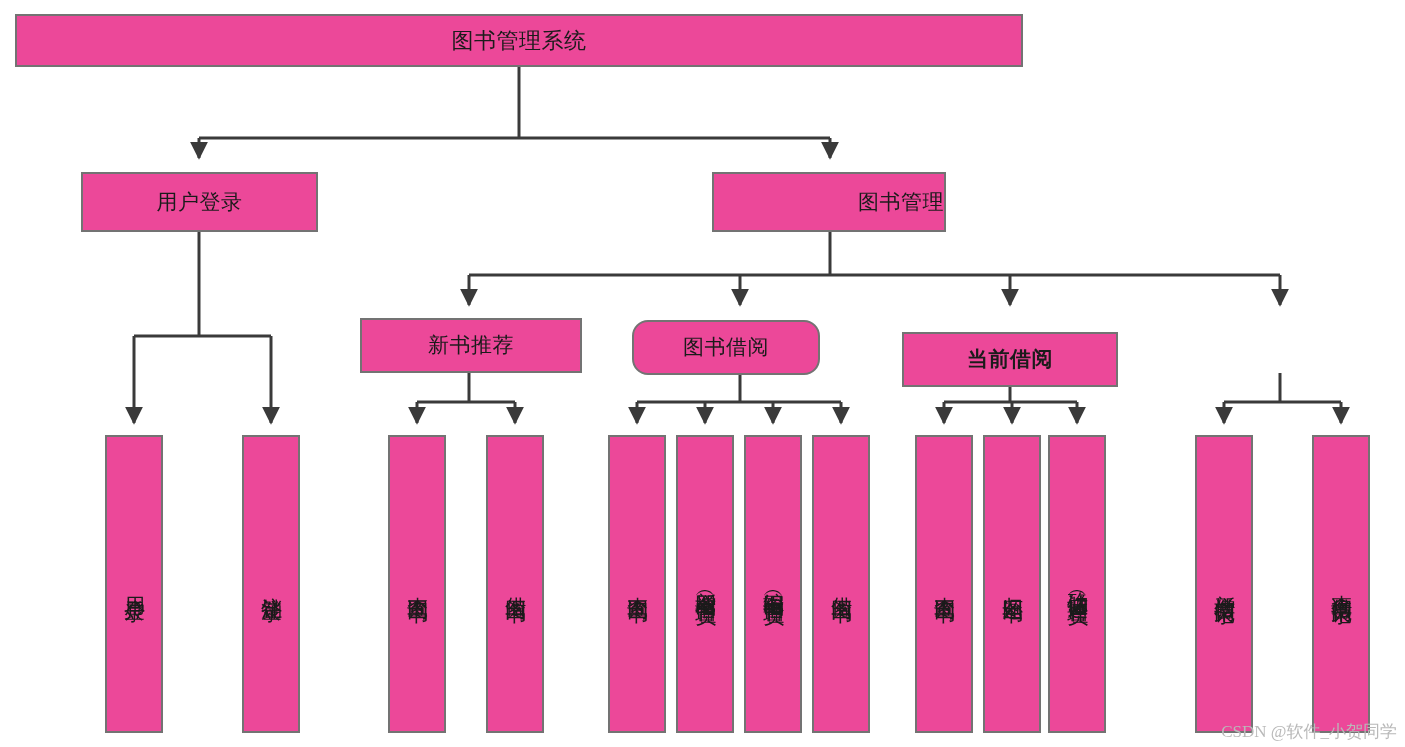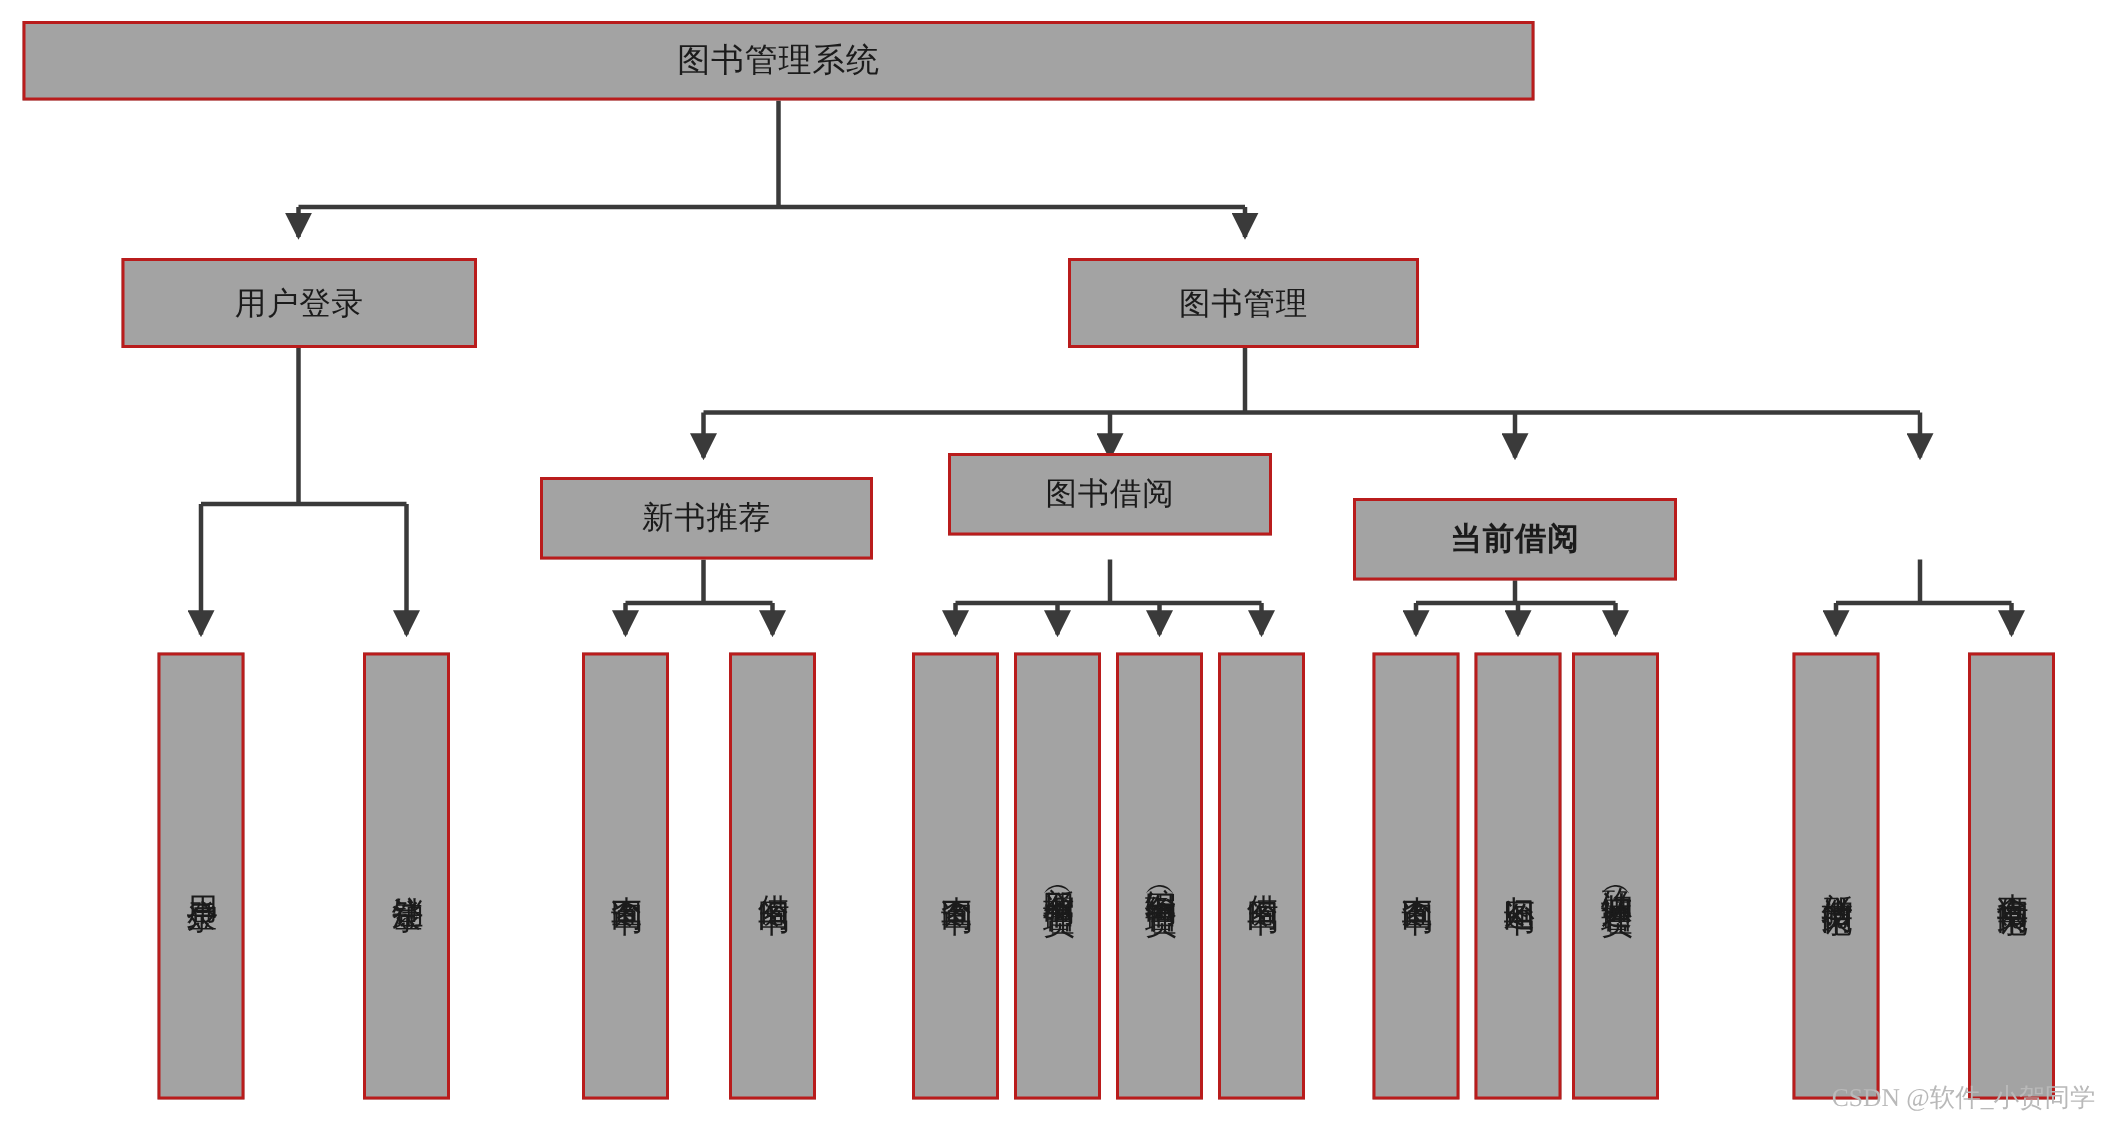--- a/index.html
+++ b/index.html
@@ -19,22 +19,22 @@
     position: absolute;
     left: 0;
     top: 0;
     width: 1405px;
     height: 747px;
     pointer-events: none;
   }
   .node {
     position: absolute;
     box-sizing: border-box;
-    background: #a3a3a3;
-    border: 2px solid #b91c1c;
+    background: #ec4899;
+    border: 2px solid #737373;
     display: flex;
     align-items: center;
     justify-content: center;
     color: #1b1b1b;
   }
   .node .label {
     display: block;
     text-align: center;
     line-height: 1.18;
   }
@@ -126,29 +126,29 @@
   </svg>
 
   <div class="node horiz root" style="left:15px; top:14px; width:1008px; height:53px;">
     <span class="label">图书管理系统</span>
   </div>
 
   <div class="node horiz" style="left:81px; top:172px; width:237px; height:60px;">
     <span class="label">用户登录</span>
   </div>
 
-  <div class="node horiz" style="left:712px; top:172px; width:234px; height:60px;">
+  <div class="node horiz" style="left:712px; top:172px; width:234px; height:60px;justify-content:flex-end;">
     <span class="label">图书管理</span>
   </div>
 
   <div class="node horiz" style="left:360px; top:318px; width:222px; height:55px;">
     <span class="label">新书推荐</span>
   </div>
 
-  <div class="node horiz" style="left:632px; top:302px; width:216px; height:55px;">
+  <div class="node horiz" style="left:632px; top:320px; width:188px; height:55px;border-radius:16px;">
     <span class="label">图书借阅</span>
   </div>
 
   <div class="node horiz" style="left:902px; top:332px; width:216px; height:55px;font-weight:bold;">
     <span class="label">当前借阅</span>
   </div>
 
 
   <div class="node vert" style="left:105px; top:435px; width:58px; height:298px;">
     <span class="label">用户登录</span>

